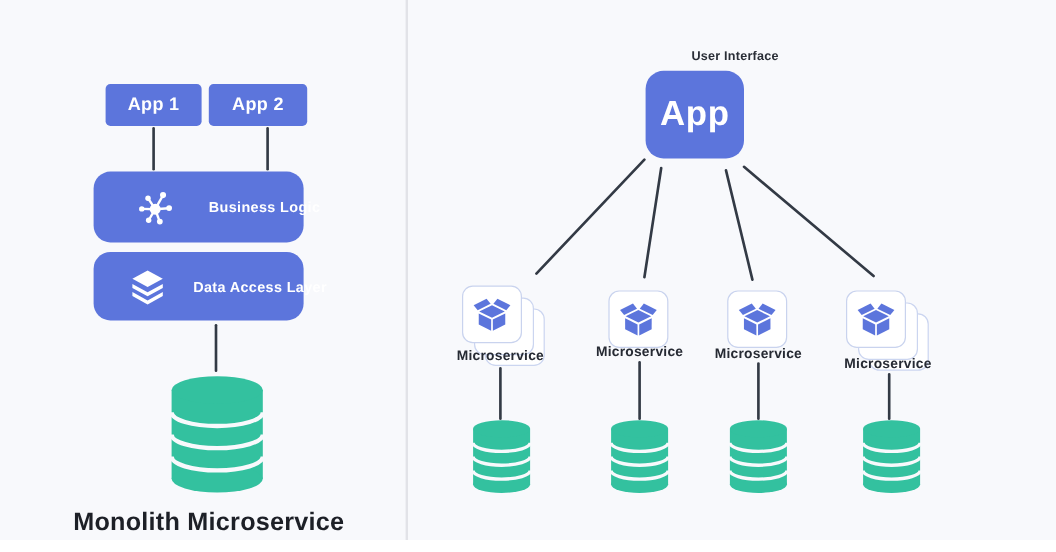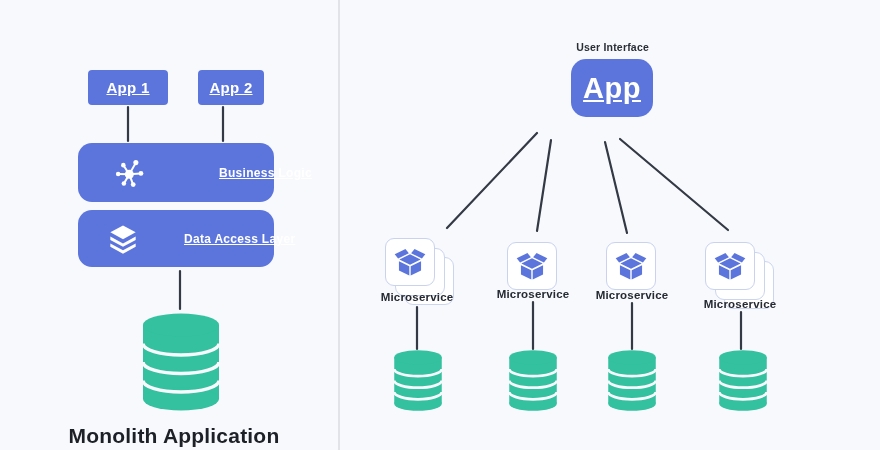--- a/index.html
+++ b/index.html
@@ -6,31 +6,30 @@
   #canvas{
     position:relative;width:880px;height:460px;overflow:hidden;
     background:#F8F9FC;
     font-family:"Liberation Sans", sans-serif;
   }
   .abs{position:absolute;}
   
   .blue-box{
     background:#5C75DC;color:#fff;display:flex;align-items:center;justify-content:center;
     box-sizing:border-box;
-    text-decoration:underline;
   }
   .app-small{width:80px;height:35px;border-radius:4px;font-size:15px;font-weight:700;letter-spacing:.3px;}
   .layer-box{
-    width:196px;height:59px;border-radius:14px;justify-content:flex-start;
-    font-size:12px;font-weight:700;letter-spacing:.3px;gap:45px;
+    width:175px;height:59px;border-radius:14px;justify-content:flex-start;
+    font-size:12px;font-weight:700;letter-spacing:.3px;
   }
   .layer-box .icon{flex:0 0 auto;display:flex;align-items:center;justify-content:center;}
   .layer-box .lbl{flex:0 0 auto;}
   .big-app{
-    width:82px;height:58px;border-radius:15px;font-size:29px;font-weight:700;letter-spacing:.5px;margin-left:33px;
+    width:82px;height:73px;border-radius:15px;font-size:29px;font-weight:700;letter-spacing:.5px;
   }
   
   .divider{left:338px;top:0;width:2px;height:450px;background:#E2E3E8;}
   .bottom-strip{left:0;top:450px;width:880px;height:10px;background:#FFFFFF;}
   
   .title{
     font-size:21px;font-weight:700;color:#1D2027;text-align:center;letter-spacing:.2px;
   }
   .tiny-label{
     font-size:10.5px;font-weight:700;color:#2A2E37;text-align:right;letter-spacing:.2px;
@@ -67,21 +66,21 @@
       <line x1="741" y1="312" x2="741" y2="349"></line>
     </g>
   </svg>
 
   <div class="abs divider"></div>
 
   <div class="abs blue-box app-small" style="left:88px;top:70px">
     <span>App 1</span>
   </div>
 
-  <div class="abs blue-box app-small" style="left:198px;top:70px;width:66px">
+  <div class="abs blue-box app-small" style="left:174px;top:70px;width:82px">
     <span>App 2</span>
   </div>
 
   <div class="abs blue-box layer-box" style="left:78px;top:143px;padding-left:36px">
     <span class="icon">
       <svg width="32" height="32" viewBox="0 0 24 24" fill="#fff" stroke="#fff">
         <g stroke-width="1.5">
           <line x1="11.5" y1="13" x2="16.2" y2="4.6"></line>
           <line x1="11.5" y1="13" x2="7.2" y2="6.4"></line>
           <line x1="11.5" y1="13" x2="3.4" y2="12.8"></line>
@@ -102,39 +101,39 @@
   </div>
 
   <div class="abs blue-box layer-box" style="left:78px;top:210px;height:57px;padding-left:29px">
     <span class="icon">
       <svg width="32" height="32" viewBox="0 0 24 24" fill="#fff">
         <polygon points="12,1.8 21.5,7 12,12.2 2.5,7"></polygon>
         <polygon points="2.5,10.2 12,15.4 21.5,10.2 21.5,12.7 12,17.9 2.5,12.7"></polygon>
         <polygon points="2.5,15.3 12,20.5 21.5,15.3 21.5,17.8 12,23 2.5,17.8"></polygon>
       </svg>
     </span>
-    <span class="lbl" style="">Data Access Layer</span>
+    <span class="lbl" style="margin-left:22px">Data Access Layer</span>
   </div>
 
   <div class="abs" style="left:141px;top:312px">
     <svg width="80" height="100" viewBox="0 0 80 100">
       <g fill="#33C19F">
         <rect x="2" y="13" width="76" height="74"></rect>
         <ellipse cx="40" cy="87" rx="38" ry="11.5"></ellipse>
         <ellipse cx="40" cy="13" rx="38" ry="11.5"></ellipse>
       </g>
       <g stroke="#F8F9FC" stroke-width="3.6" fill="none">
         <path d="M2,31.5 A38,11.5 0 0 0 78,31.5"></path>
         <path d="M2,50 A38,11.5 0 0 0 78,50"></path>
         <path d="M2,68.5 A38,11.5 0 0 0 78,68.5"></path>
       </g>
     </svg>
   </div>
 
-  <div class="abs title" style="left:24px;top:424px;width:300px">Monolith Application</div>
+  <div class="abs title" style="left:24px;top:424px;width:300px">Monolith Microservice</div>
 
   <div class="abs tiny-label" style="left:509px;top:41px;width:140px">User Interface</div>
 
   <div class="abs blue-box big-app" style="left:538px;top:59px">
     <span>App</span>
   </div>
 
   <div class="abs" style="left:385px;top:238px;width:90px;height:80px">
     <div class="svc-card svc-echo" style="left:19px;top:19px"></div>
     <div class="svc-card svc-echo" style="left:10px;top:10px"></div>

